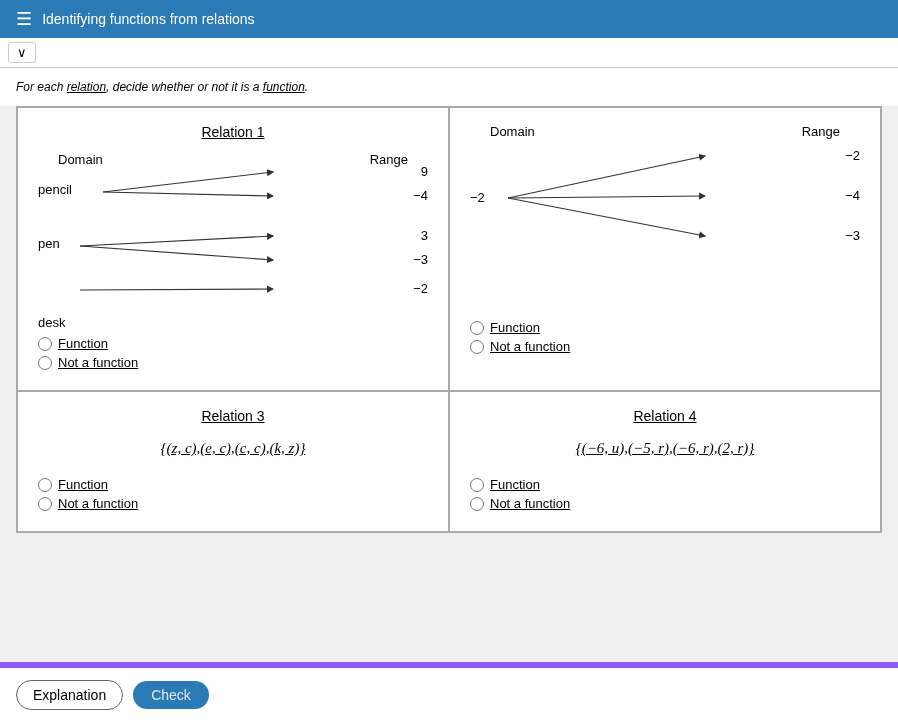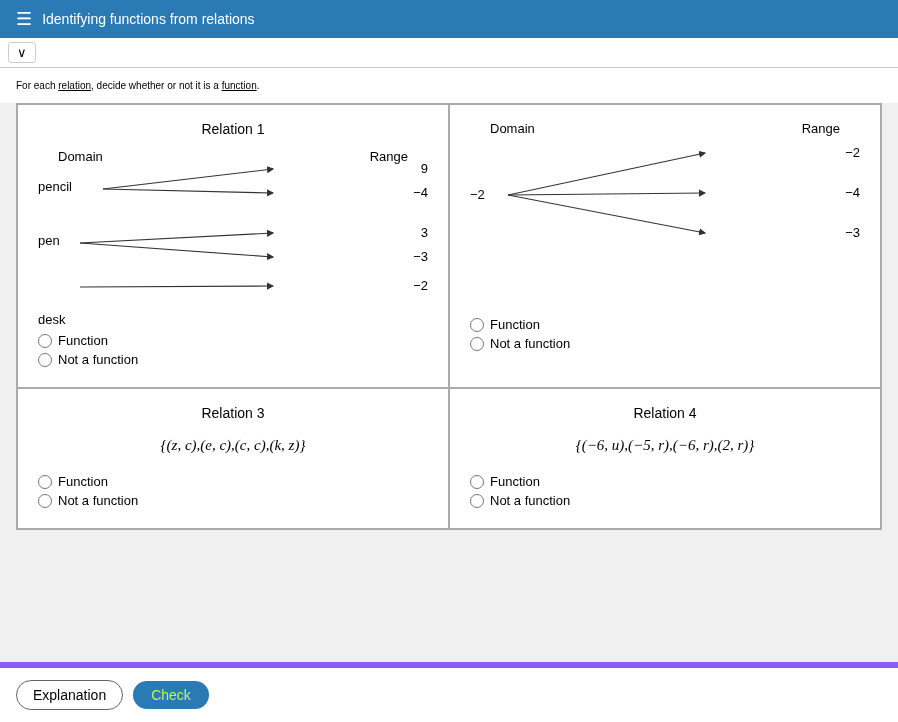--- a/index.html
+++ b/index.html
@@ -33,30 +33,32 @@
       background: none;
       border: 1px solid #ccc;
       border-radius: 3px;
       padding: 2px 8px;
       cursor: pointer;
       font-size: 13px;
     }
     .instruction {
       padding: 12px 16px;
       background: white;
-      font-size: 10px;
+      font-size: 12px;
+      font-style: italic;
     }
     .instruction u { text-decoration: underline; }
     .main-grid {
       margin: 0 16px;
       border: 1px solid #aaa;
       background: white;
       display: grid;
       grid-template-columns: 1fr 1fr;
       grid-template-rows: auto auto;
+      text-decoration: underline;
     }
     .cell {
       border: 1px solid #aaa;
       padding: 16px 20px 16px 20px;
       position: relative;
     }
     .relation-title {
       text-align: center;
       font-size: 14px;
       margin-bottom: 12px;
@@ -119,21 +121,21 @@
     .btn-explanation {
       background: white;
       border: 1px solid #666;
       border-radius: 20px;
       padding: 6px 16px;
       font-size: 14px;
       cursor: pointer;
     }
     .btn-check {
       background: #2a7ab5;
-      color: #bef264;
+      color: #e5e5e5;
       border: none;
       border-radius: 20px;
       padding: 6px 18px;
       font-size: 14px;
       cursor: pointer;
     }
   </style>
 </head>
 <body>
 

